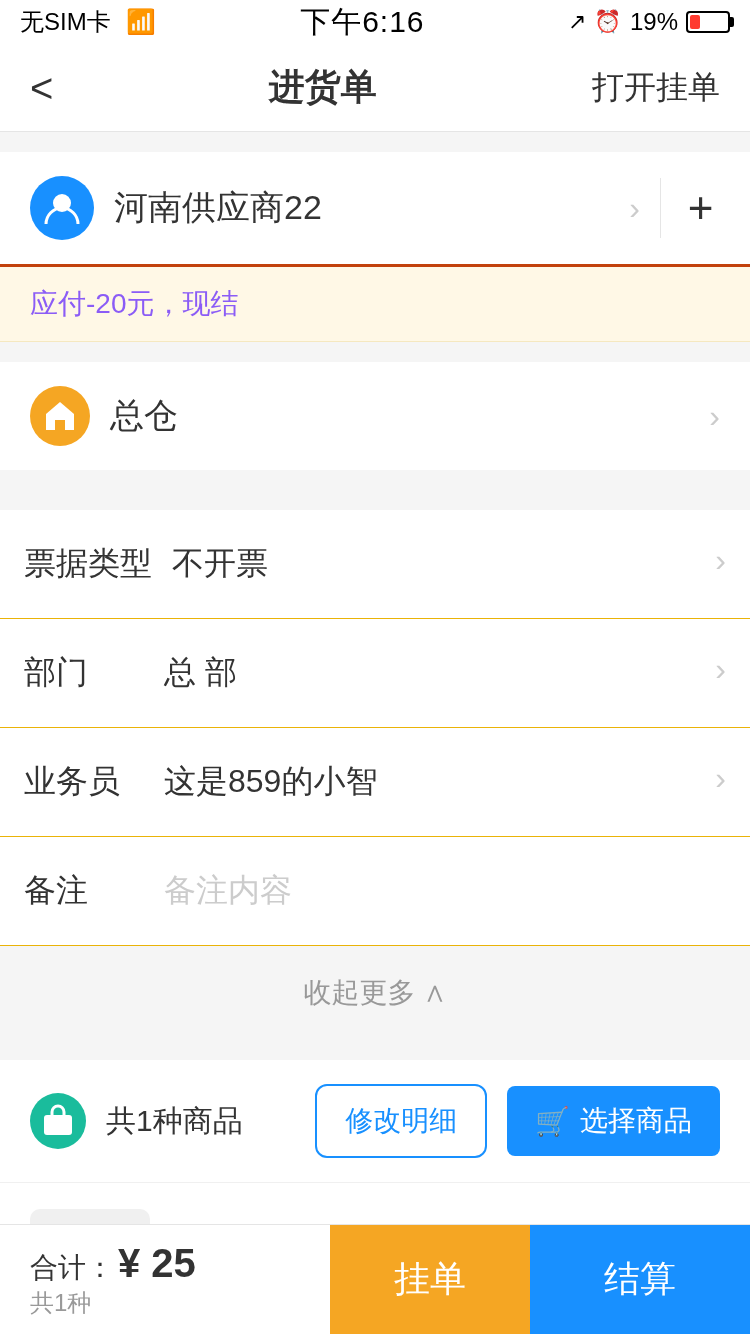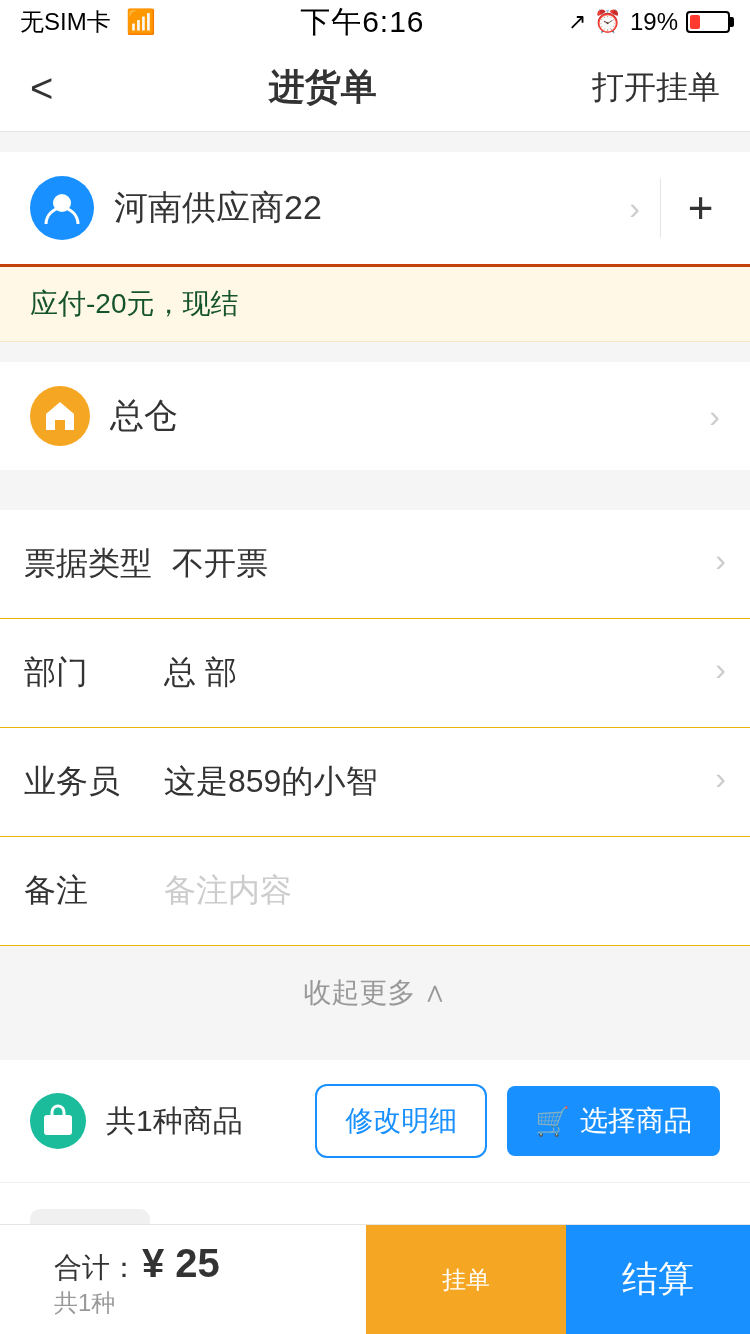--- a/index.html
+++ b/index.html
@@ -155,21 +155,21 @@
       margin-left: 20px;
       border-left: 1px solid #e5e5e5;
       padding-left: 20px;
     }
 
     
     .notice-bar {
       background: #fff8e6;
       padding: 18px 30px;
       font-size: 28px;
-      color: #14532d;
+      color: #8b5cf6;
       border-bottom: 1px solid #f5e8c0;
     }
 
     
     .warehouse-row {
       background: #fff;
       display: flex;
       align-items: center;
       padding: 24px 30px;
     }
@@ -326,43 +326,42 @@
     .bottom-bar {
       position: fixed;
       bottom: 0;
       left: 0;
       width: 750px;
       height: 110px;
       display: flex;
       align-items: stretch;
       background: #fff;
       border-top: 1px solid #e5e5e5;
-      padding-left: 24px;
     }
     .bottom-total {
       flex: 1;
       display: flex;
       flex-direction: column;
       justify-content: center;
       padding: 0 30px;
       background: #fff;
     }
     .btn-hang {
       width: 200px;
       background: #f5a623;
       display: flex;
       align-items: center;
       justify-content: center;
-      font-size: 24px;
+      font-size: 36px;
       color: #fff;
       cursor: pointer;
       font-weight: 500;
     }
     .btn-checkout {
-      width: 184px;
+      width: 220px;
       background: #1890ff;
       display: flex;
       align-items: center;
       justify-content: center;
       font-size: 36px;
       color: #fff;
       cursor: pointer;
       font-weight: 500;
     }
   </style>

